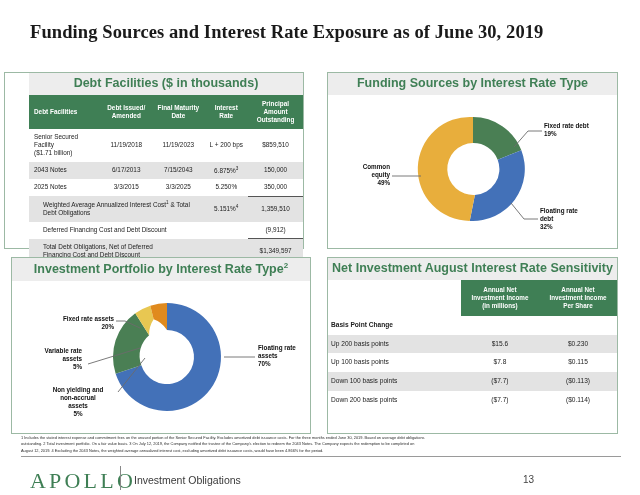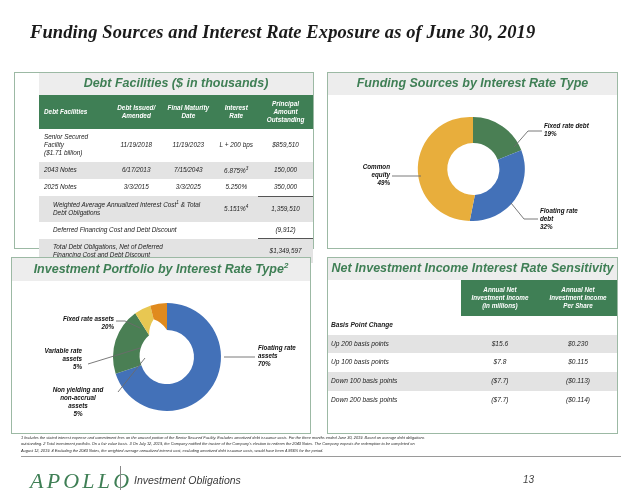--- a/index.html
+++ b/index.html
@@ -2,40 +2,40 @@
 <html><head>
 <meta charset="utf-8">
 <style>
   html, body {
     margin: 0; padding: 0;
     width: 640px; height: 495px;
     background: #ffffff;
     font-family: "Liberation Sans", sans-serif;
     overflow: hidden;
   }
-  .slide { position: relative; width: 552px; height: 495px; background:#fff;font-style:italic; }
+  .slide { position: relative; width: 552px; height: 495px; background:#fff; }
 
   .slide-title {
     position:absolute; left:30px; top:22px;
     font-family:"Liberation Serif", serif;
     font-size:18.5px; font-weight:700; color:#1a1a1a;
     letter-spacing:0.1px; white-space:nowrap;
   }
 
   
   .panel { position:absolute; border:1px solid #9cb9a4; background:#fff; box-sizing:border-box; }
   .panel-head {
     background:#ededed; text-align:center;
     font-size:12.5px; font-weight:700; color:#3f7f55;
     padding:4px 0 4px 0; line-height:1.1;
   }
   .panel-head sup { font-size:8px; font-weight:700; vertical-align:super; }
 
   
-  #panel-debt { left:14px; top:72px; width:300px; height:177px;padding-left:24px; }
+  #panel-debt { left:4px; top:72px; width:300px; height:177px;padding-left:24px; }
   table.debt { width:100%; border-collapse:collapse; table-layout:fixed; }
   table.debt th {
     background:#3f7f55; color:#fff; font-size:6.4px; font-weight:700;
     padding:5px 2px; line-height:1.25; text-align:center; vertical-align:middle;
   }
   table.debt th.c0 { text-align:left; padding-left:5px; }
   table.debt td {
     font-size:6.4px; color:#222; padding:4px 2px; text-align:center;
     vertical-align:middle; line-height:1.3;
   }
@@ -251,21 +251,21 @@
       </div>
       <div class="lbl" style="left:246px; top:63px;">
         <div>Floating rate</div>
         <div>assets</div>
         <div>70%</div>
       </div>
     </div>
   </div>
 
   <div class="panel" id="panel-sens">
-    <div class="panel-head">Net Investment Income Interest Rate Sensitivity</div>
+    <div class="panel-head">Net Investment August Interest Rate Sensitivity</div>
     <table class="sens">
       <colgroup>
           <col style="width:46%">
           <col style="width:27%">
           <col style="width:27%">
         </colgroup>
       <thead>
         <tr>
           <th class="blank"></th>
           <th class="g">

